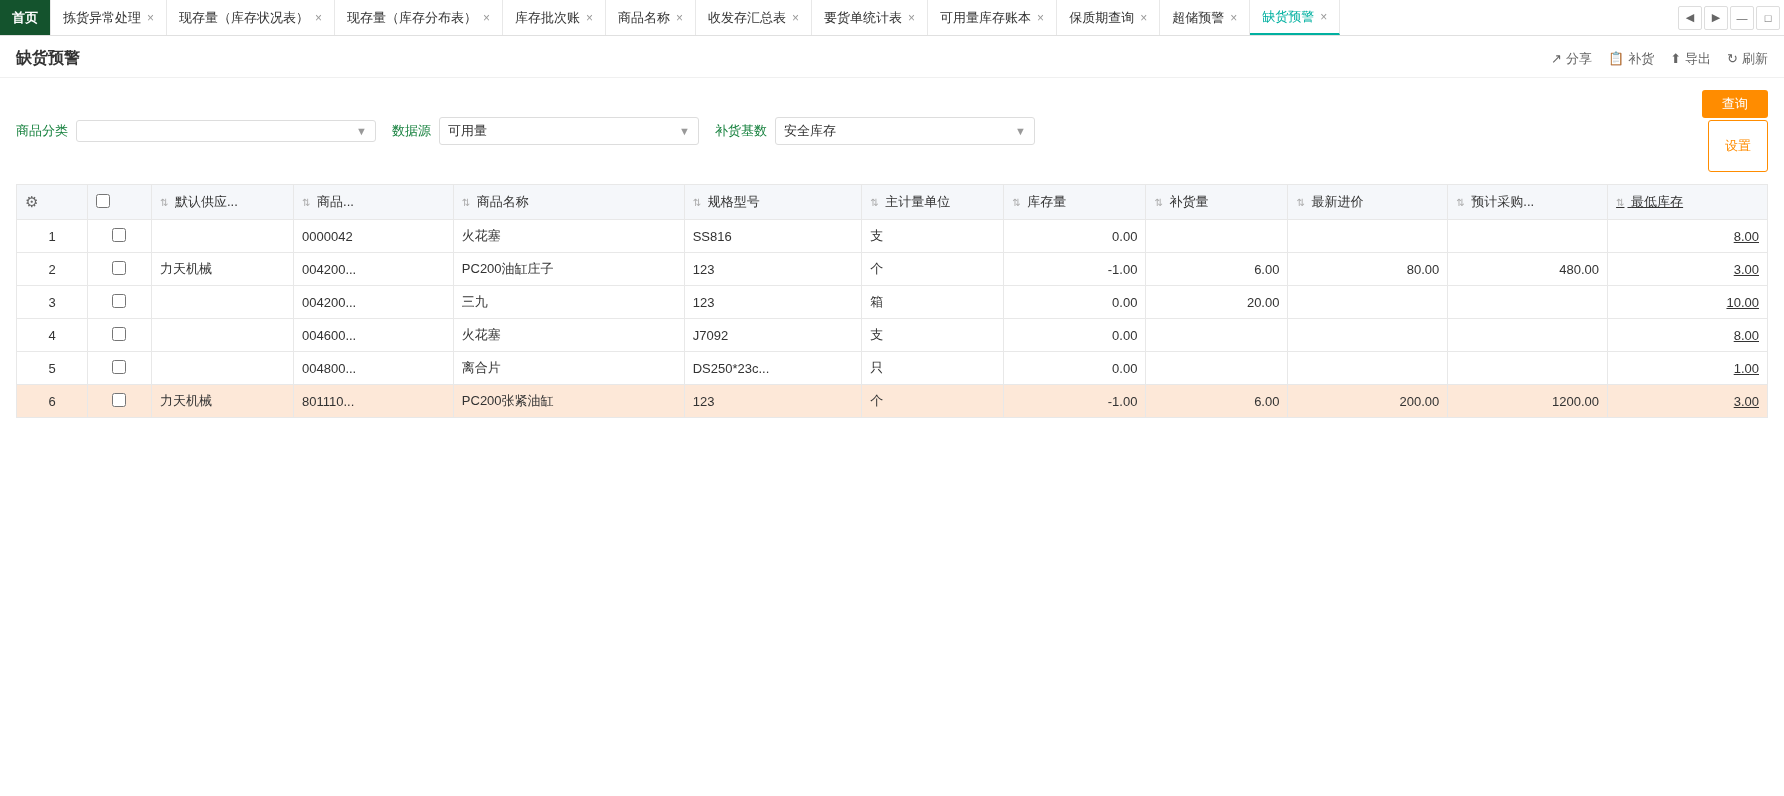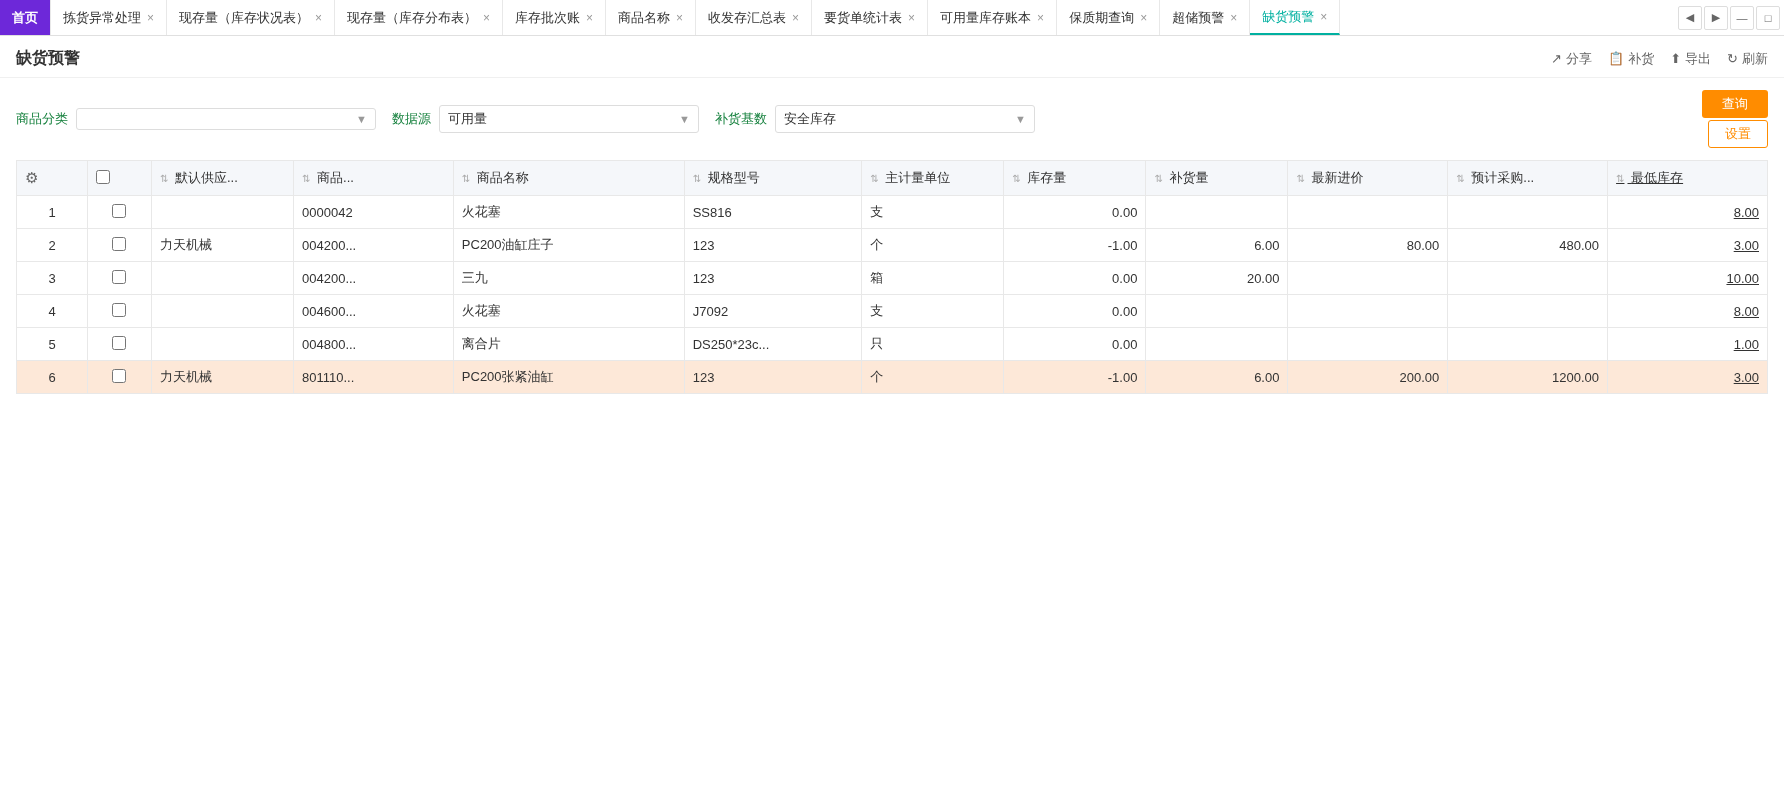--- a/index.html
+++ b/index.html
@@ -25,21 +25,21 @@
       color: #333;
       font-size: 13px;
       flex-shrink: 0;
     }
     .tab-item.active {
       background: #fff;
       color: #00b0a0;
       border-bottom: 2px solid #00b0a0;
     }
     .tab-item.home {
-      background: #6d28d9;
+      background: #14532d;
       color: #fff;
       font-weight: bold;
     }
     .tab-close {
       margin-left: 6px;
       color: #999;
       font-size: 12px;
       line-height: 1;
     }
     .tab-nav-btns {
@@ -155,21 +155,21 @@
       border-radius: 3px;
       padding: 5px 20px;
       cursor: pointer;
       font-size: 13px;
     }
     .btn-settings {
       background: #fff;
       color: #ff8c00;
       border: 1px solid #ff8c00;
       border-radius: 3px;
-      padding: 4px 16px;
+      padding: 16px 16px;
       cursor: pointer;
       font-size: 13px;
     }
 
     
     .table-area {
       padding: 0 16px;
     }
     .data-table {
       width: 100%;

